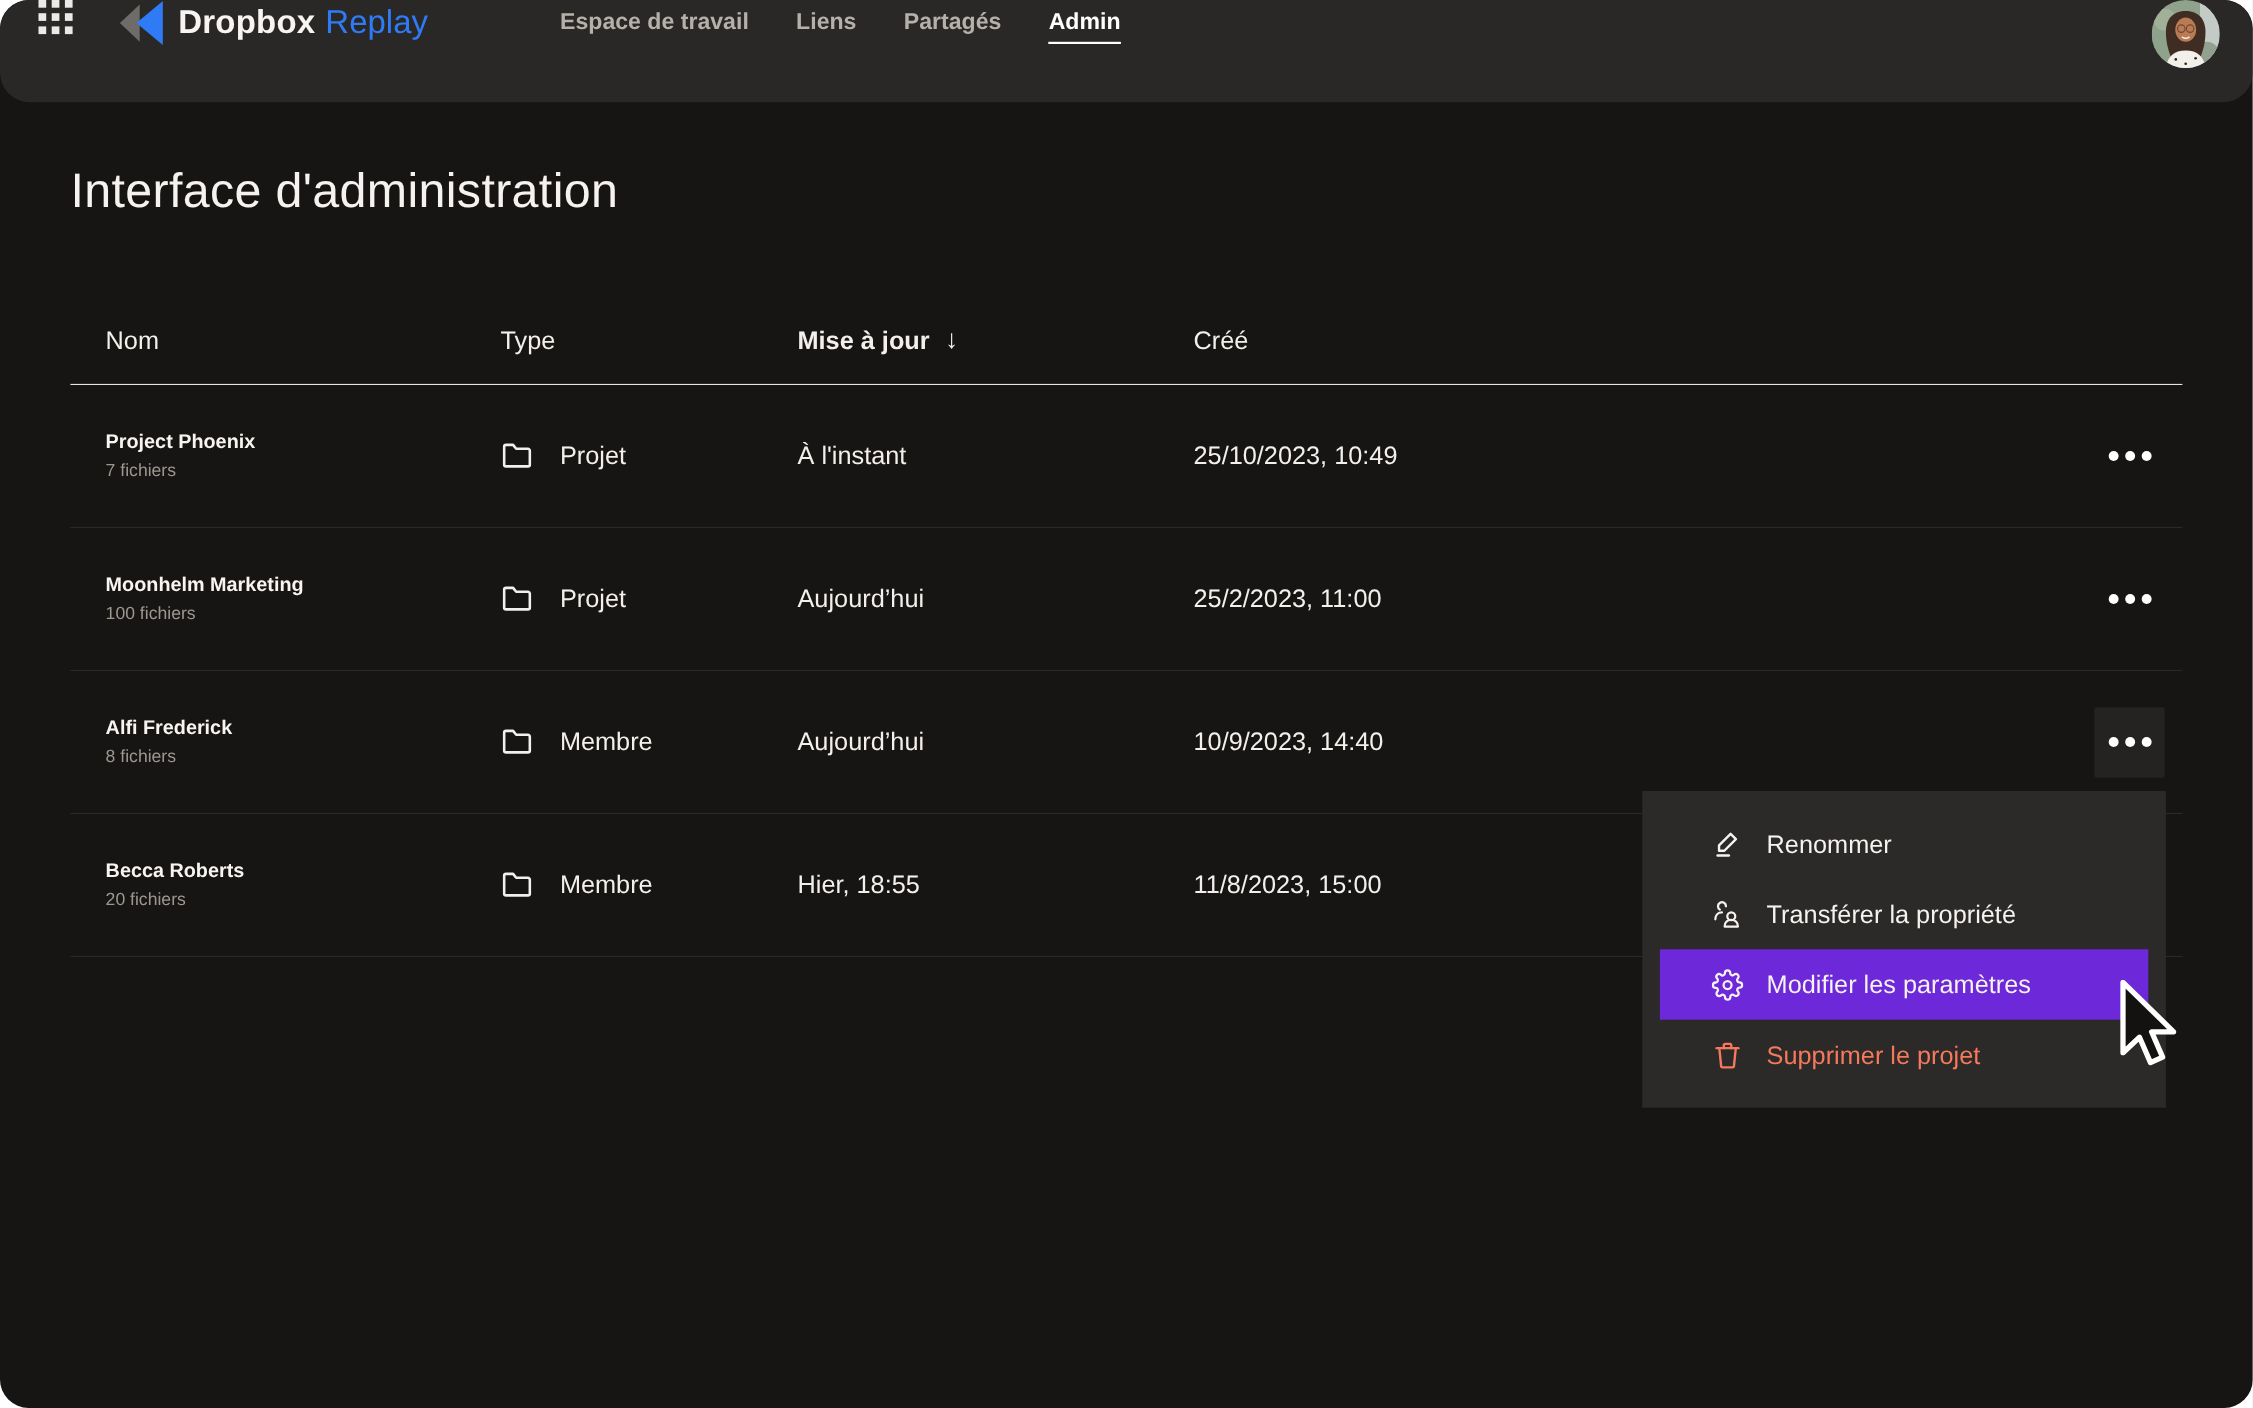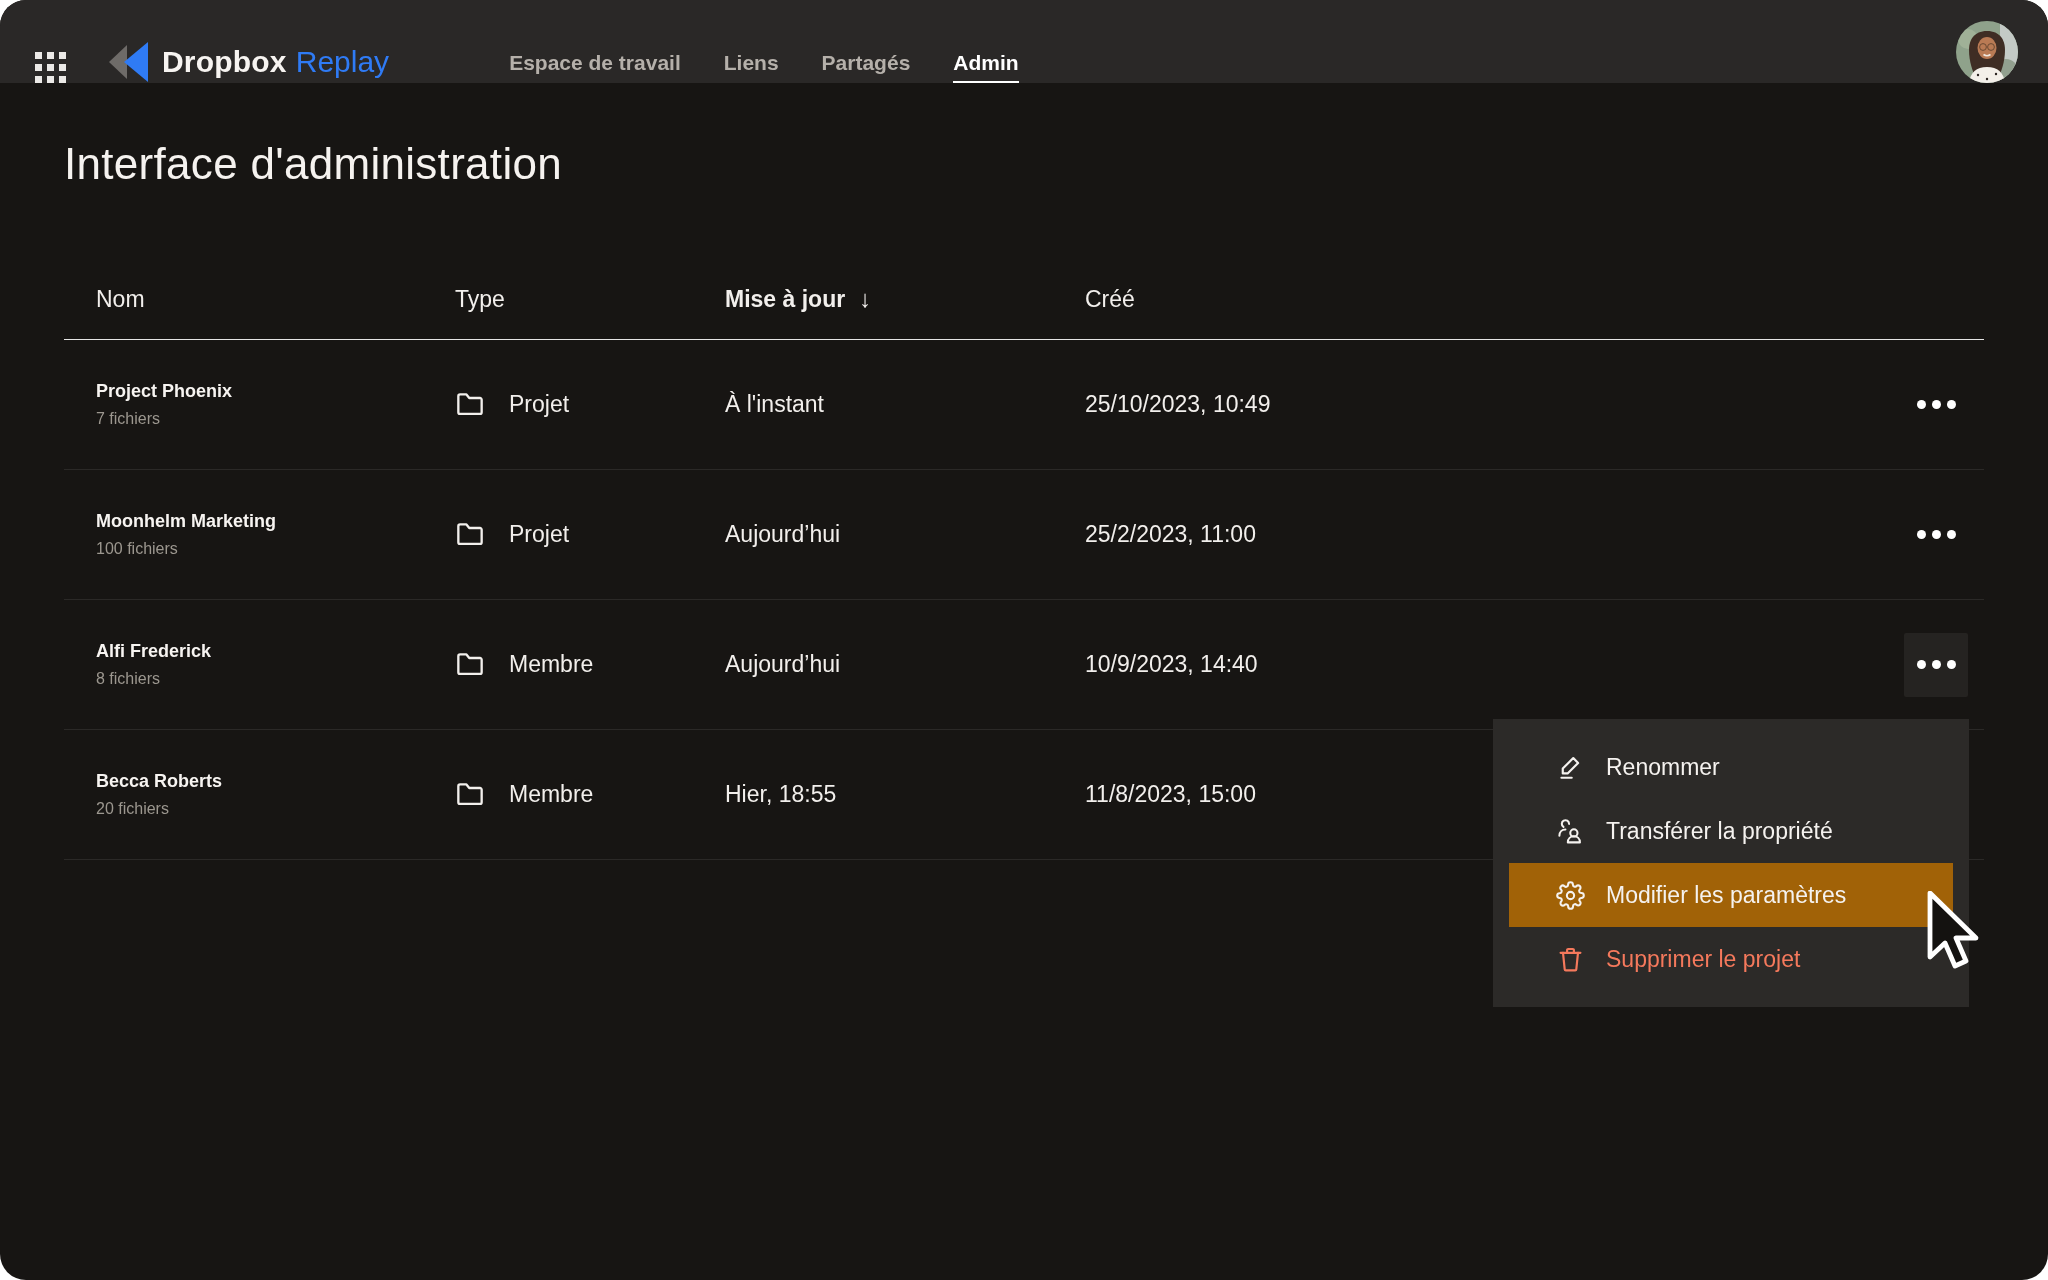--- a/index.html
+++ b/index.html
@@ -5,22 +5,23 @@
   * { margin:0; padding:0; box-sizing:border-box; }
   html,body { background:#ffffff; font-family:"Liberation Sans","DejaVu Sans",sans-serif; }
   .app {
     position:relative; width:2048px; height:1280px;
     background:#171513; border-radius:26px; overflow:hidden;
     color:#f7f4f1;
   }
 
   
   .topnav {
-    height:83px; background:#2a2827; display:flex; align-items:flex-end;
+    height:93px; background:#2a2827; display:flex; align-items:flex-start;
     padding-left:35px;
+    border-radius:27px;
   }
   .apps-grid { display:grid; grid-template-columns:repeat(3,7px); grid-template-rows:repeat(3,7px); gap:5px; cursor:pointer; }
   .apps-grid span { background:#eceae7; width:7px; height:7px; }
   .logo { display:flex; align-items:center; margin-left:40px; cursor:pointer; }
   .logo svg { display:block; }
   .logo-brand { font-size:30px; font-weight:700; color:#f7f4f1; margin-left:12px; letter-spacing:.2px; }
   .logo-product { font-size:30px; font-weight:500; color:#2f7bf5; margin-left:9px; }
   .nav-items { display:flex; align-items:center; margin-left:120px; gap:43px; }
   .nav-item { font-size:21px; font-weight:600; color:#b5b0aa; cursor:pointer; padding:8px 0; }
   .nav-item.active { color:#ffffff; border-bottom:2.5px solid #ffffff; padding-bottom:6px; }
@@ -62,21 +63,21 @@
 
   
   .context-menu {
     position:absolute; left:1493px; top:719px; width:476px;
     background:#2c2a28; padding:16px 16px; z-index:5;
   }
   .menu-item {
     height:64px; display:flex; align-items:center; padding-left:47px; gap:21px;
     font-size:23px; color:#f5f2ef; cursor:pointer;
   }
-  .menu-item.highlighted { background:#a16207; }
+  .menu-item.highlighted { background:#6d28d9; }
   .menu-item.danger { color:#f5795c; }
   .menu-item svg { display:block; flex:0 0 auto; }
 
   
   .cursor { position:absolute; left:1924px; top:891px; z-index:9; pointer-events:none; }
 </style>
 </head>
 <body>
 
 <div class="app">

